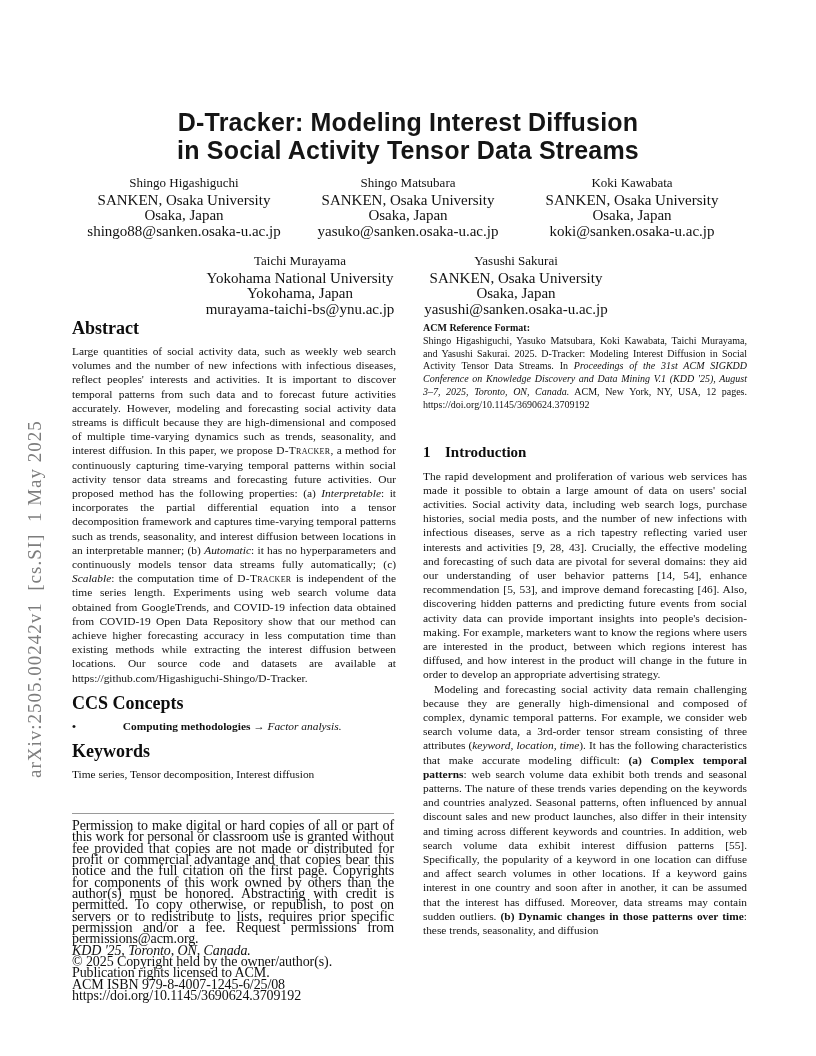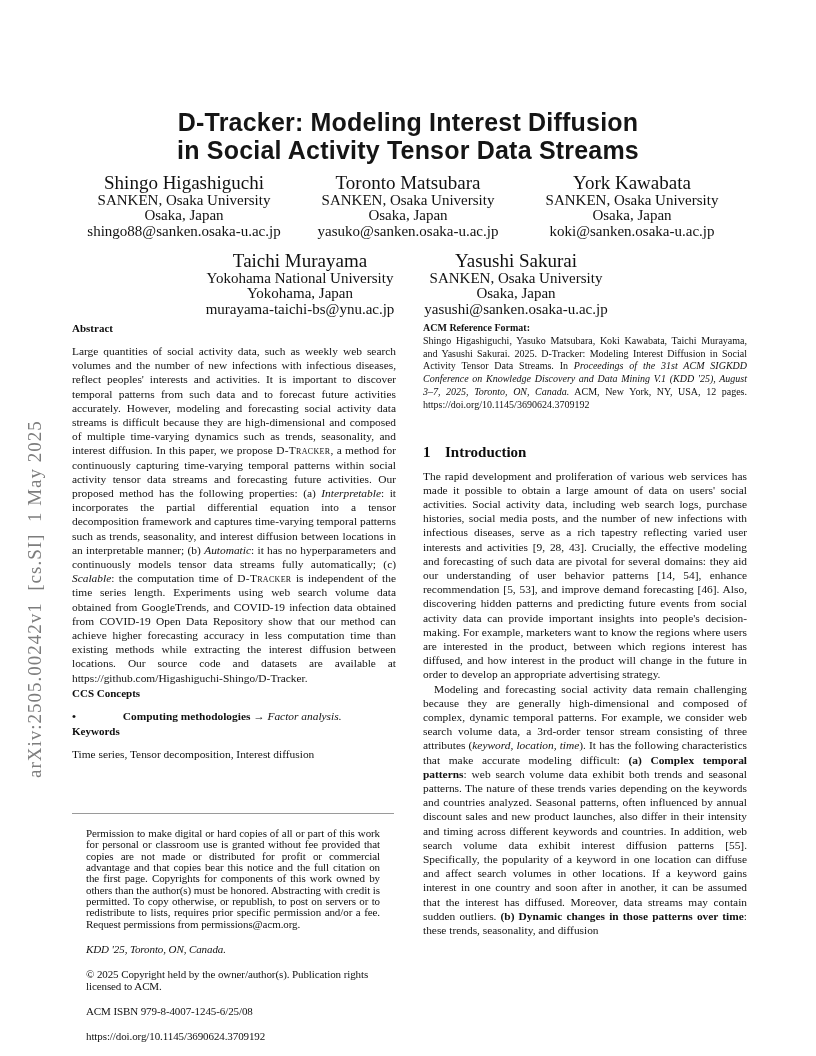--- a/index.html
+++ b/index.html
@@ -19,72 +19,72 @@
     position:absolute;left:0;right:0;top:108px;margin:0;text-align:center;
     font-family:"Liberation Sans",sans-serif;font-weight:700;
     font-size:25px;line-height:28px;letter-spacing:0.2px;color:#151515;
   }
   
   .authors-row{position:absolute;left:72px;width:672px;display:flex;}
   .row1{top:174px;justify-content:space-between;}
   .row2{top:252px;justify-content:center;}
   .author{flex:1;text-align:center;}
   .row2 .author{flex:0 0 216px;text-align:center;}
-  .author-name{font-size:19px;line-height:18px;margin-bottom:1px;}
+  .author-name{font-size:13px;line-height:18px;margin-bottom:1px;}
   .author-detail{font-size:15px;line-height:15.3px;}
   
   .col{position:absolute;width:324px;}
   .col-left{left:72px;top:320px;}
   .col-right{left:423px;top:322px;}
   .sec-head{
-    font-size:11px;font-weight:700;margin:0 0 7px 0;line-height:17px;color:#0d0d0d;
+    font-size:18px;font-weight:700;margin:0 0 7px 0;line-height:17px;color:#0d0d0d;
   }
   .sec-head .sec-num{display:inline-block;min-width:22px;}
   .body{
     font-size:11.4px;line-height:14.2px;text-align:justify;margin:0;
     hyphens:auto;-webkit-hyphens:auto;
   }
-  .mt{margin-top:0;}
+  .mt{margin-top:10px;}
   .indent{text-indent:11px;}
   .sc{font-variant:small-caps;letter-spacing:0.3px;}
   
   .acmref-head{font-size:10px;font-weight:700;line-height:12.8px;}
   .acmref-body{font-size:10px;line-height:12.8px;text-align:justify;hyphens:auto;}
   .intro-gap{margin-top:32px;margin-bottom:8px;font-size:15px;}
   
   .footnote{position:absolute;left:72px;top:813px;width:322px;}
   .footnote-rule{border:0;border-top:1.2px solid #9a9a9a;margin:0 0 6px 0;}
-  .fn{font-size:11px;line-height:11.35px;margin:14px;letter-spacing:-0.1px;}
+  .fn{font-size:14px;line-height:11.35px;margin:0;letter-spacing:-0.1px;}
   .fn-perm{text-align:justify;}
   .fn-conf{font-style:italic;}
 </style>
 </head>
 <body>
 
 <div class="page">
 
   <div class="watermark">arXiv:2505.00242v1  [cs.SI]  1 May 2025</div>
 
   <h1 class="title"><span>D-Tracker: Modeling Interest Diffusion</span><br><span>in Social Activity Tensor Data Streams</span></h1>
 
   <div class="authors-row row1">
     <div class="author">
       <div class="author-name">Shingo Higashiguchi</div>
       <div class="author-detail">SANKEN, Osaka University</div>
       <div class="author-detail">Osaka, Japan</div>
       <div class="author-detail">shingo88@sanken.osaka-u.ac.jp</div>
     </div>
     <div class="author">
-      <div class="author-name">Toronto Matsubara</div>
+      <div class="author-name">Shingo Matsubara</div>
       <div class="author-detail">SANKEN, Osaka University</div>
       <div class="author-detail">Osaka, Japan</div>
       <div class="author-detail">yasuko@sanken.osaka-u.ac.jp</div>
     </div>
     <div class="author">
-      <div class="author-name">York Kawabata</div>
+      <div class="author-name">Koki Kawabata</div>
       <div class="author-detail">SANKEN, Osaka University</div>
       <div class="author-detail">Osaka, Japan</div>
       <div class="author-detail">koki@sanken.osaka-u.ac.jp</div>
     </div>
   </div>
 
   <div class="authors-row row2">
     <div class="author">
       <div class="author-name">Taichi Murayama</div>
       <div class="author-detail">Yokohama National University</div>

